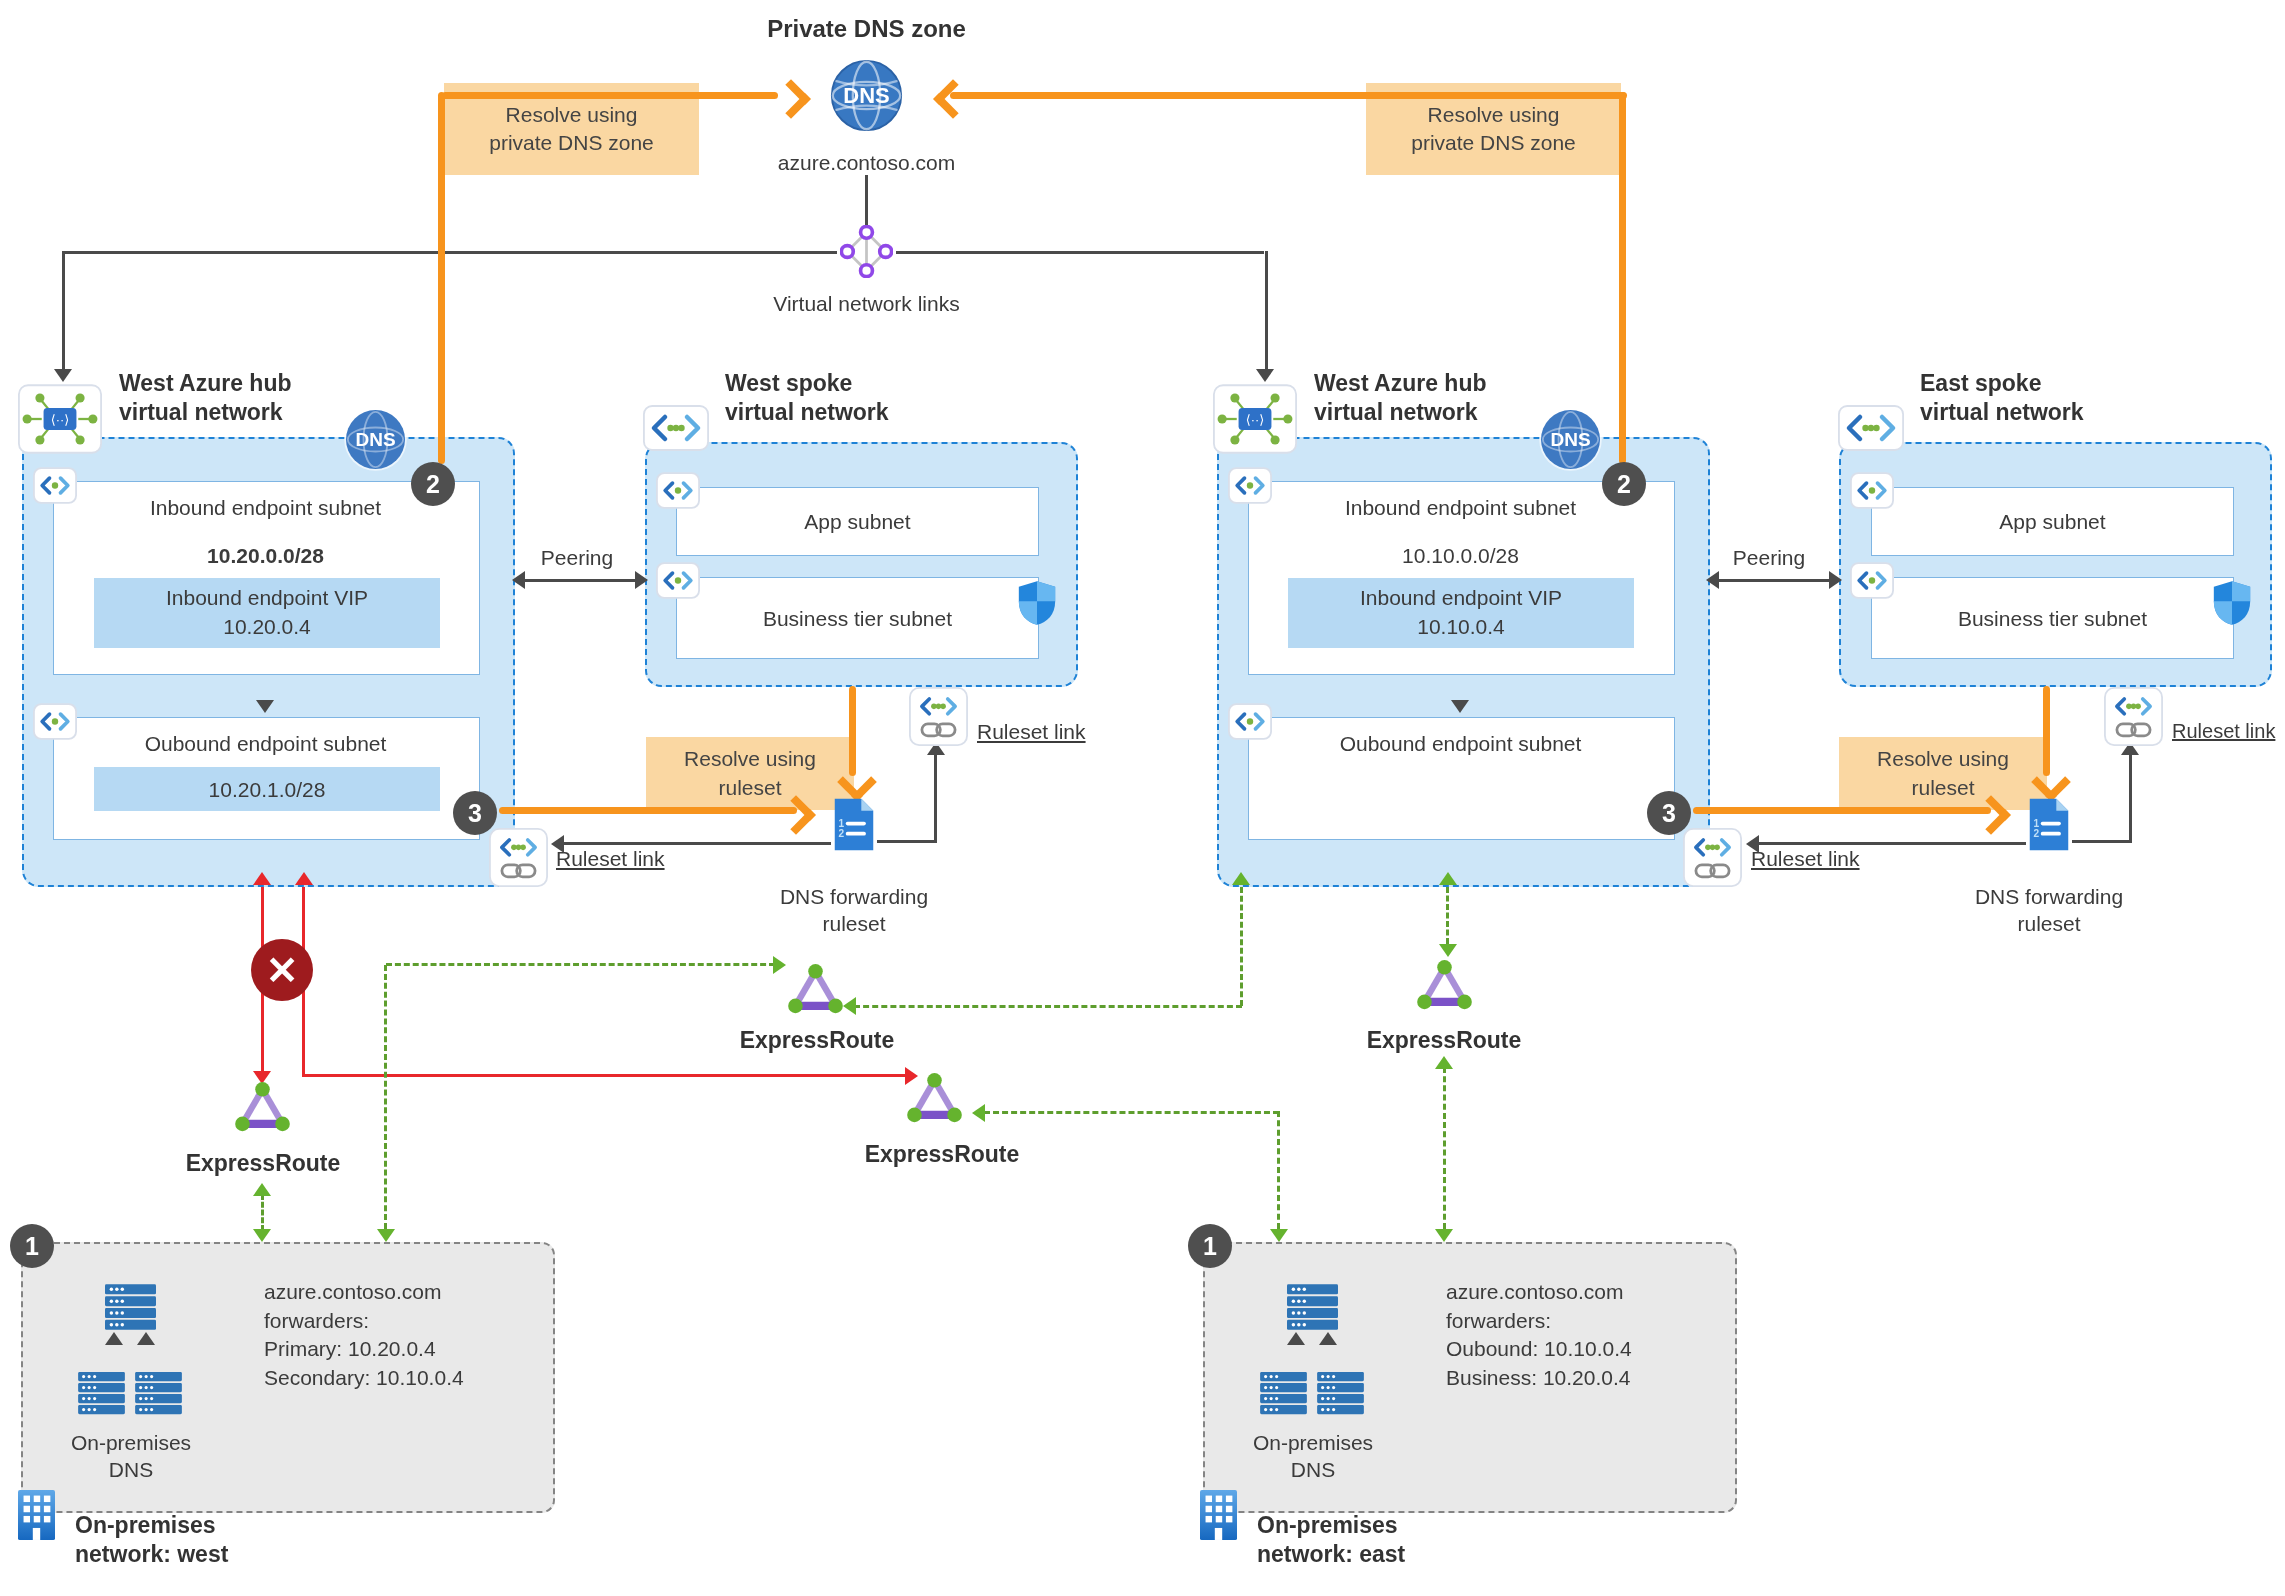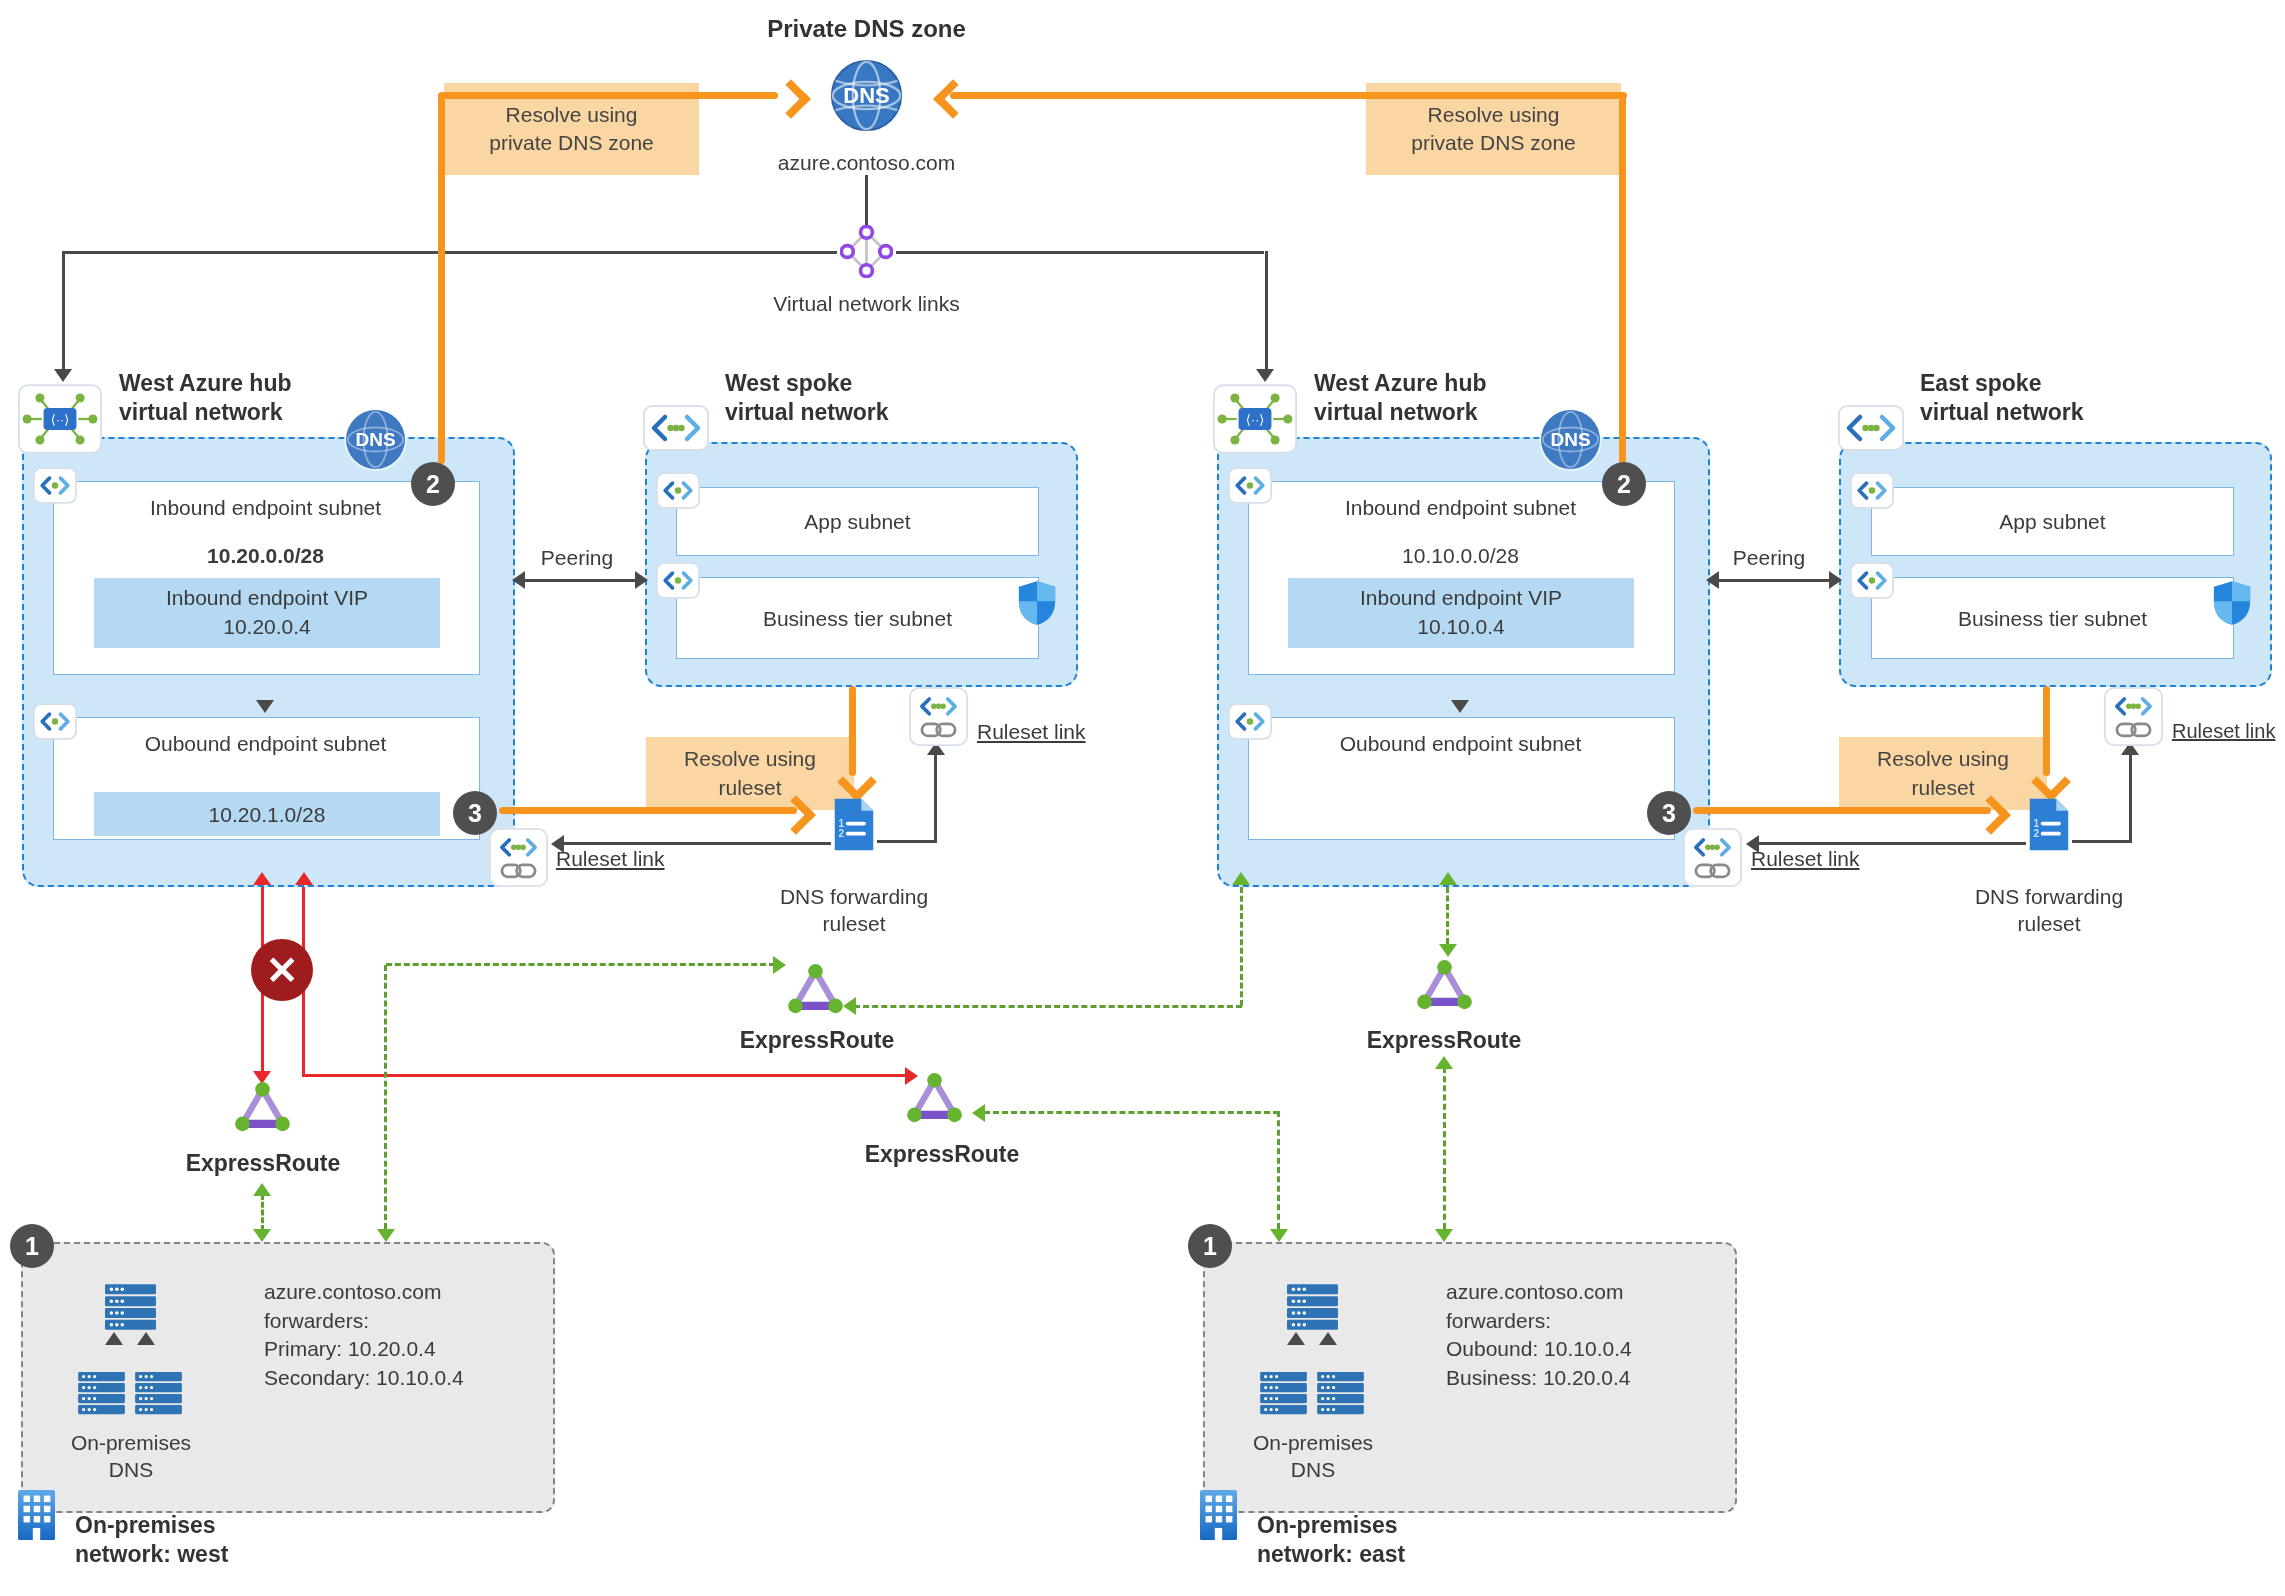--- a/index.html
+++ b/index.html
@@ -164,21 +164,21 @@
   <div class="white-box" style="left:53px;top:717px;width:425px;height:121px;"></div>
   <div class="icon" style="left:33px;top:703px;">
     <svg width="44" height="37" viewBox="0 0 48 40">
         <rect x="1" y="1" width="46" height="38" rx="8" fill="#fff" stroke="#D9DFEA" stroke-width="2"></rect>
         <polyline points="18,12 10,20 18,28" fill="none" stroke="#2A6FBC" stroke-width="4" stroke-linecap="round" stroke-linejoin="round"></polyline>
         <polyline points="30,12 38,20 30,28" fill="none" stroke="#5FAEE3" stroke-width="4" stroke-linecap="round" stroke-linejoin="round"></polyline>
         <circle cx="24" cy="20" r="3.5" fill="#7CB342"></circle>
       </svg>
   </div>
   <div class="label center" style="left:53px;top:730px;width:425px;">Oubound endpoint subnet</div>
-  <div class="blue-box" style="left:94px;top:767px;width:346px;height:44px;margin-top:25px;">
+  <div class="blue-box" style="left:94px;top:767px;width:346px;height:44px;">
     <div class="label center" style="left:0;top:9.2px;width:346px;">10.20.1.0/28</div>
   </div>
   <div class="badge" style="left:453px;top:791px;">3</div>
 
   <div class="vnet-box" style="left:645px;top:442px;width:429px;height:241px;"></div>
   <div class="icon" style="left:643px;top:405px;">
     <svg width="66" height="46" viewBox="0 0 72 50">
         <rect x="1" y="1" width="70" height="48" rx="9" fill="#fff" stroke="#D9DFEA" stroke-width="2"></rect>
         <polyline points="24,13 12,25 24,37" fill="none" stroke="#2A6FBC" stroke-width="5" stroke-linecap="round" stroke-linejoin="round"></polyline>
         <polyline points="48,13 60,25 48,37" fill="none" stroke="#5FAEE3" stroke-width="5" stroke-linecap="round" stroke-linejoin="round"></polyline>

